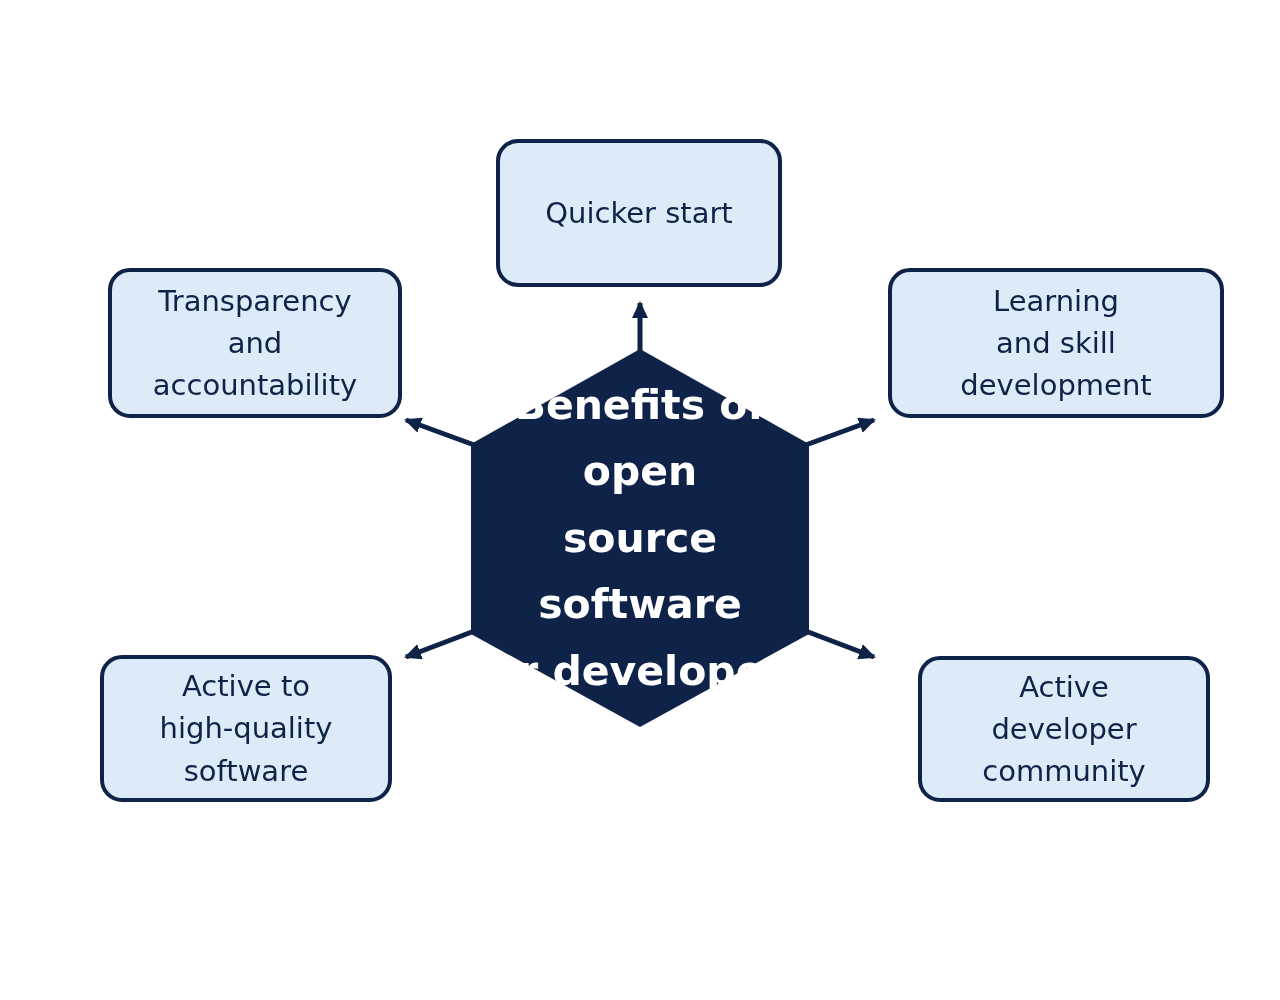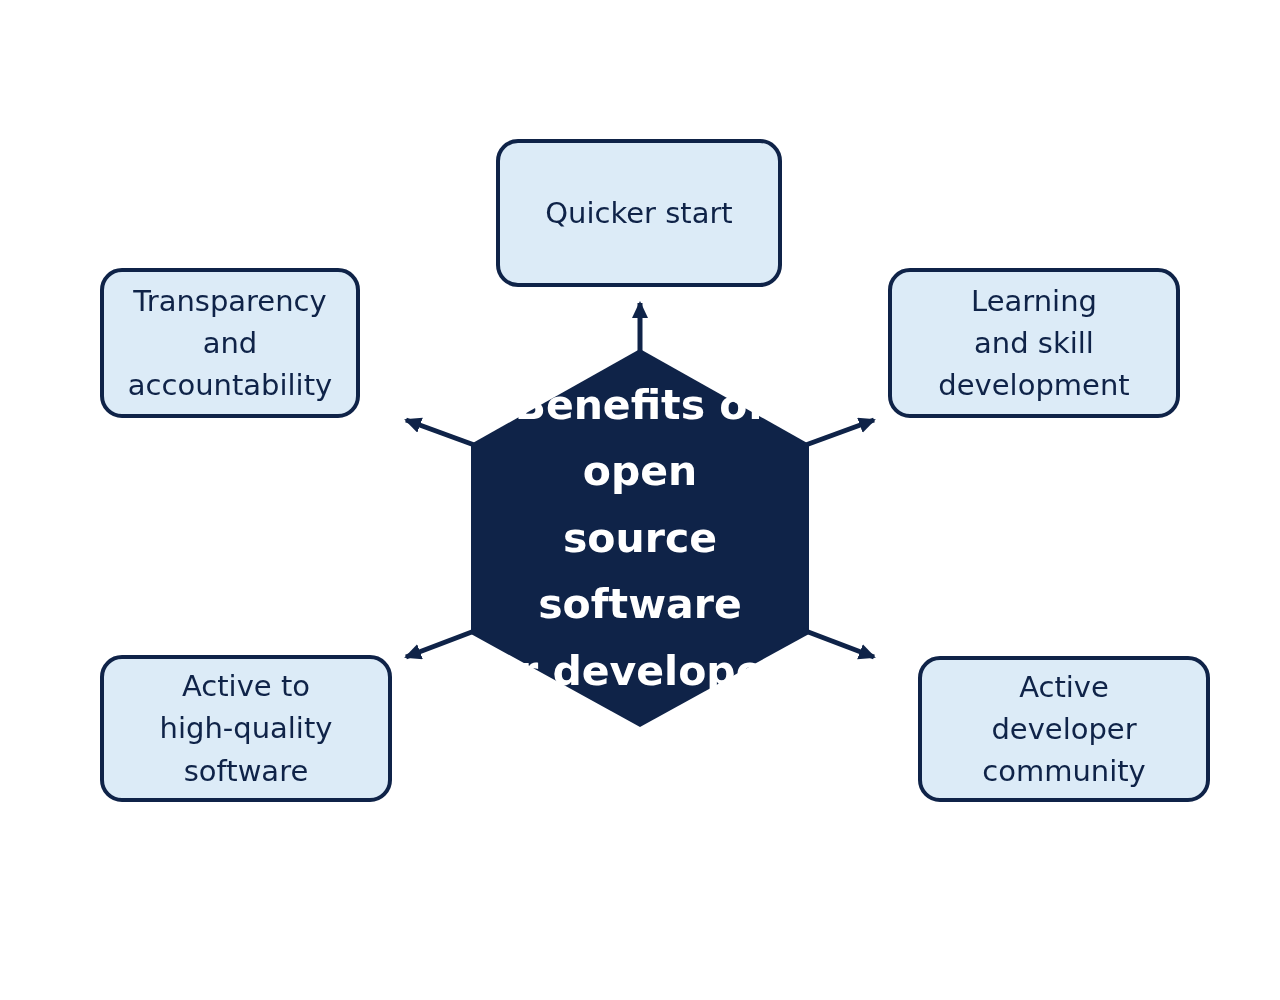--- a/index.html
+++ b/index.html
@@ -48,22 +48,22 @@
     align-items: center;
     justify-content: center;
     text-align: center;
     color: #0f2348;
     font-size: 29px;
     font-weight: 500;
     line-height: 1.45;
     white-space: pre-line;
   }
   .node-top { left: 496px; top: 139px; width: 286px; height: 148px; }
-  .node-tl  { left: 100px; top: 268px; width: 260px; height: 150px; }
-  .node-tr  { left: 888px; top: 268px; width: 292px; height: 150px; }
+  .node-tl  { left: 108px; top: 268px; width: 294px; height: 150px; }
+  .node-tr  { left: 888px; top: 268px; width: 336px; height: 150px; }
   .node-bl  { left: 100px; top: 655px; width: 292px; height: 147px; }
   .node-br  { left: 918px; top: 656px; width: 292px; height: 146px; }
 </style>
 </head>
 <body>
 
 <div class="canvas">
 
   <svg class="connector-layer" width="1280" height="1000" viewBox="0 0 1280 1000">
     <defs>

